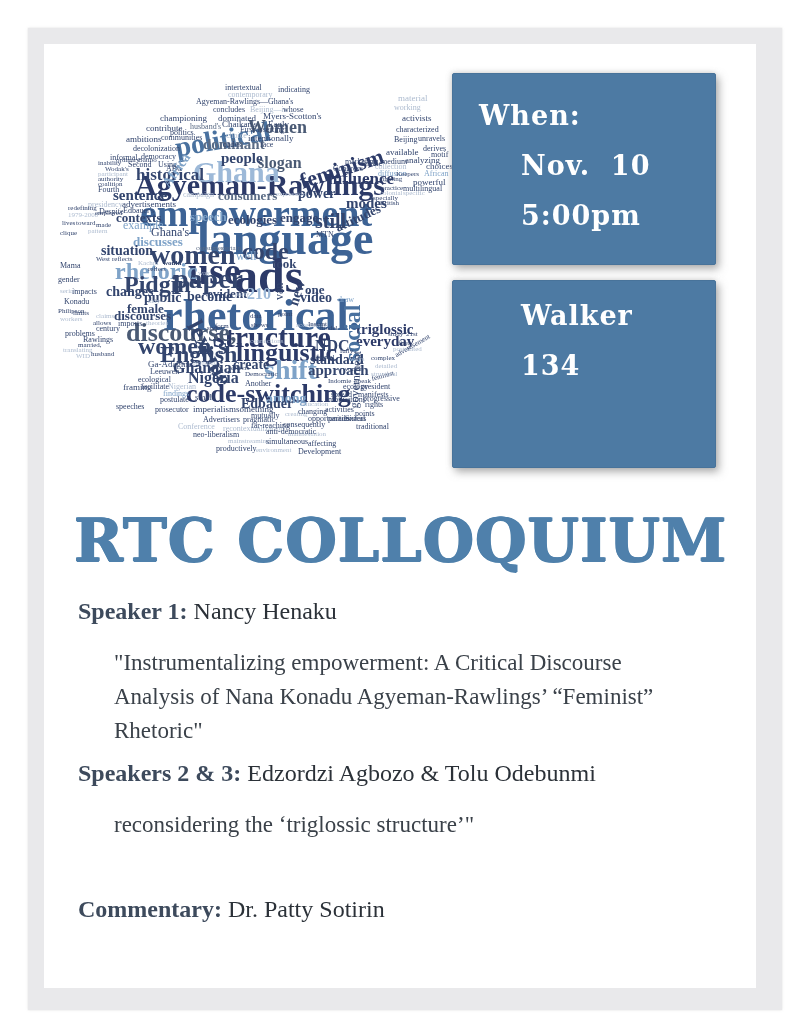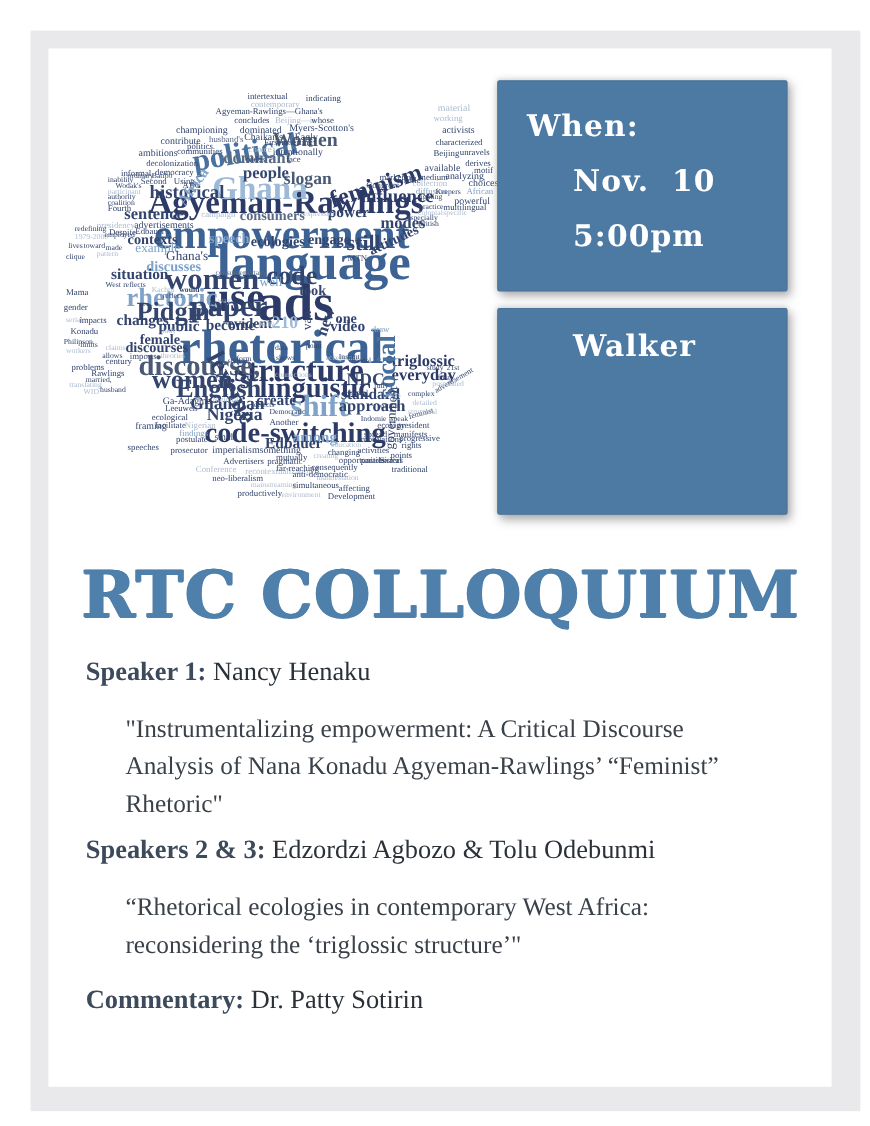--- a/index.html
+++ b/index.html
@@ -293,37 +293,37 @@
     </div>
 
   <div class="info-box" id="when-box">
     <div class="bx-label">When:</div>
     <div class="bx-line">Nov.  10</div>
     <div class="bx-line">5:00pm</div>
   </div>
 
   <div class="info-box" id="where-box">
     <div class="bx-line">Walker</div>
+    <div class="bx-line">134</div>
   </div>
 
   <div class="title">RTC COLLOQUIUM</div>
 
   <div class="spk-line" id="spk1">
     <span class="spk-label">Speaker 1:</span><span class="spk-name"> Nancy Henaku</span>
   </div>
   <div class="talk" id="talk1">
     <div>"Instrumentalizing empowerment: A Critical Discourse</div>
     <div>Analysis of Nana Konadu Agyeman-Rawlings’ “Feminist”</div>
     <div>Rhetoric"</div>
   </div>
 
   <div class="spk-line" id="spk23">
     <span class="spk-label">Speakers 2 &amp; 3:</span><span class="spk-name"> Edzordzi Agbozo &amp; Tolu Odebunmi</span>
   </div>
   <div class="talk" id="talk2">
-    <div>“Rhetorical ecologies in contemporary West Africa:</div>
     <div>reconsidering the ‘triglossic structure’"</div>
   </div>
 
   <div class="spk-line" id="commentary">
     <span class="spk-label">Commentary:</span><span class="spk-name"> Dr. Patty Sotirin</span>
   </div>
 </div>
 
 </body></html>

